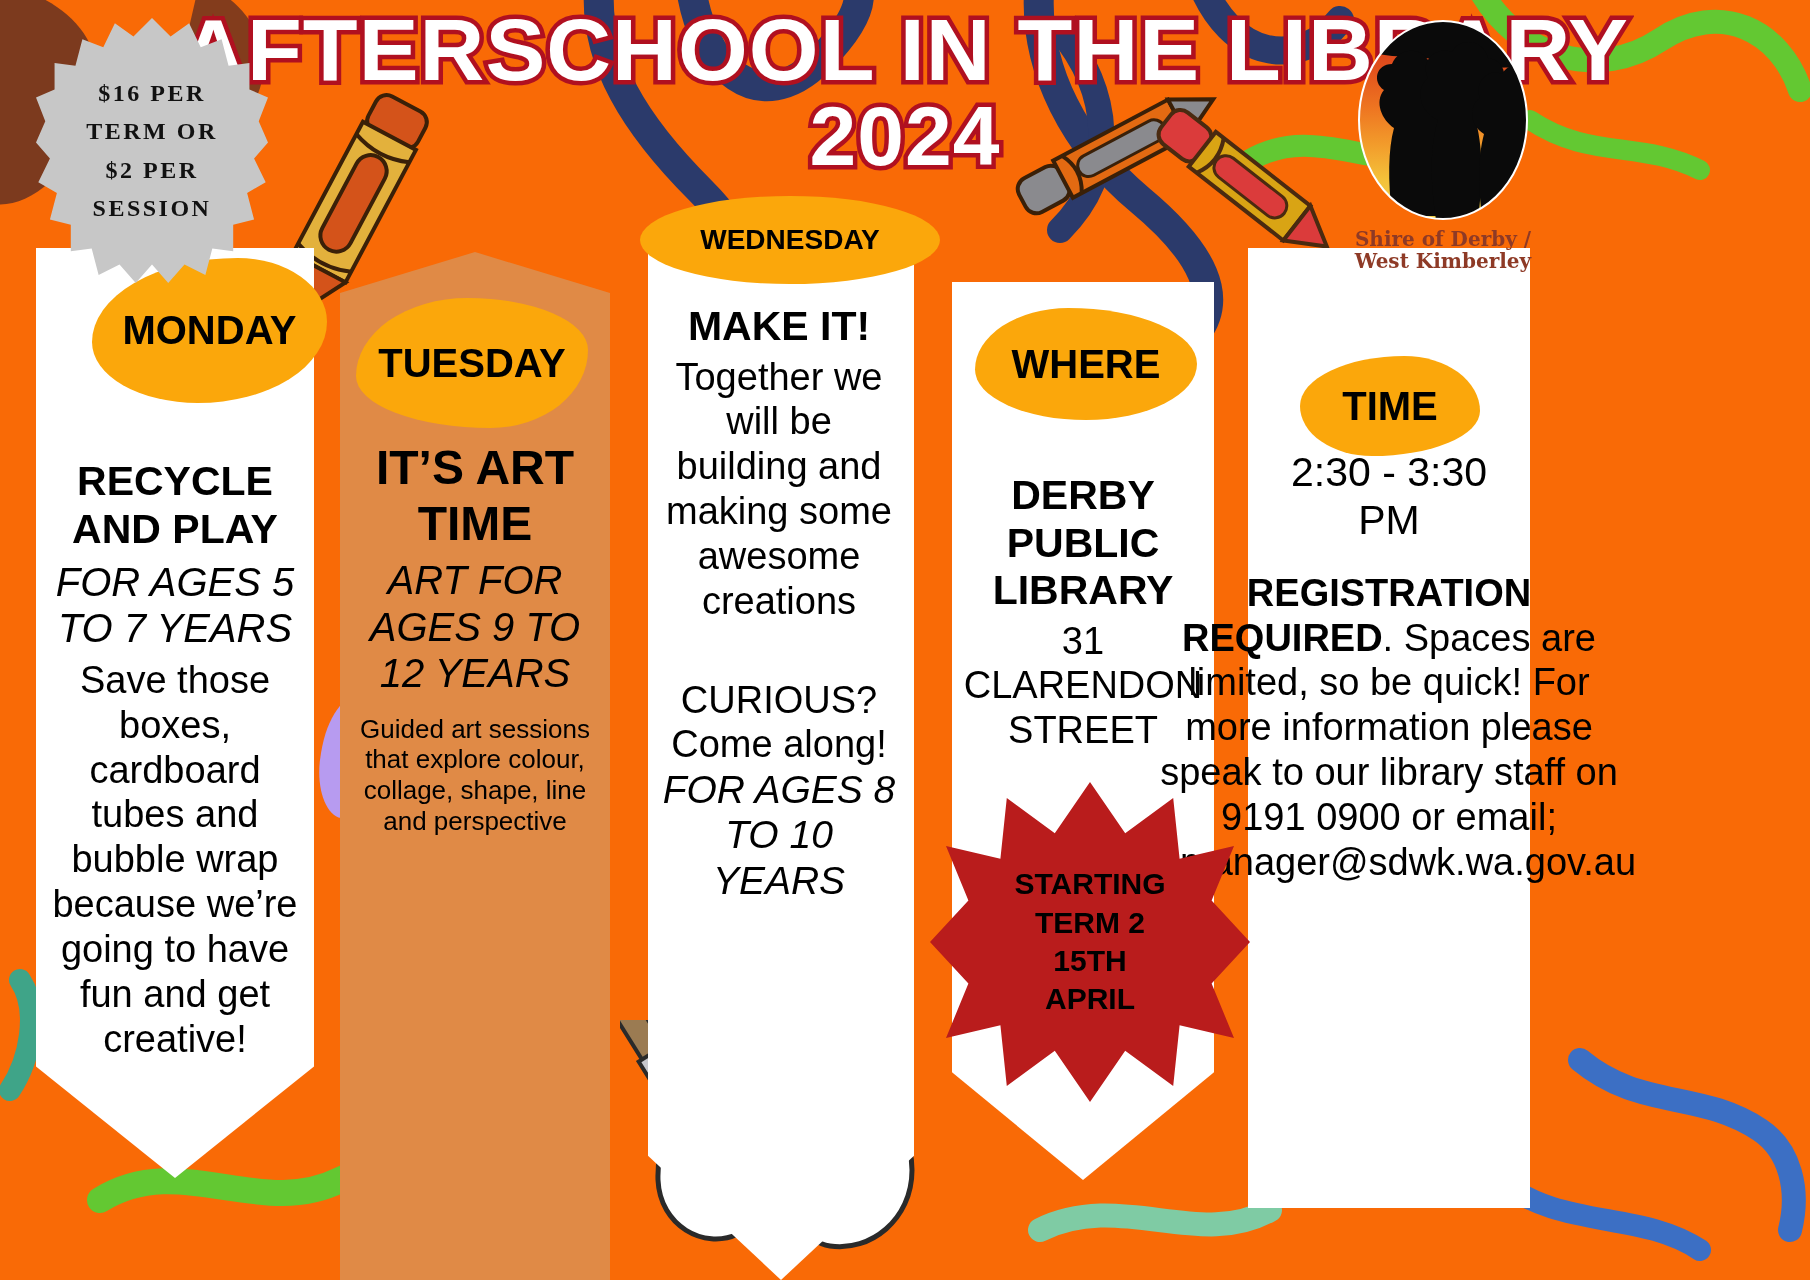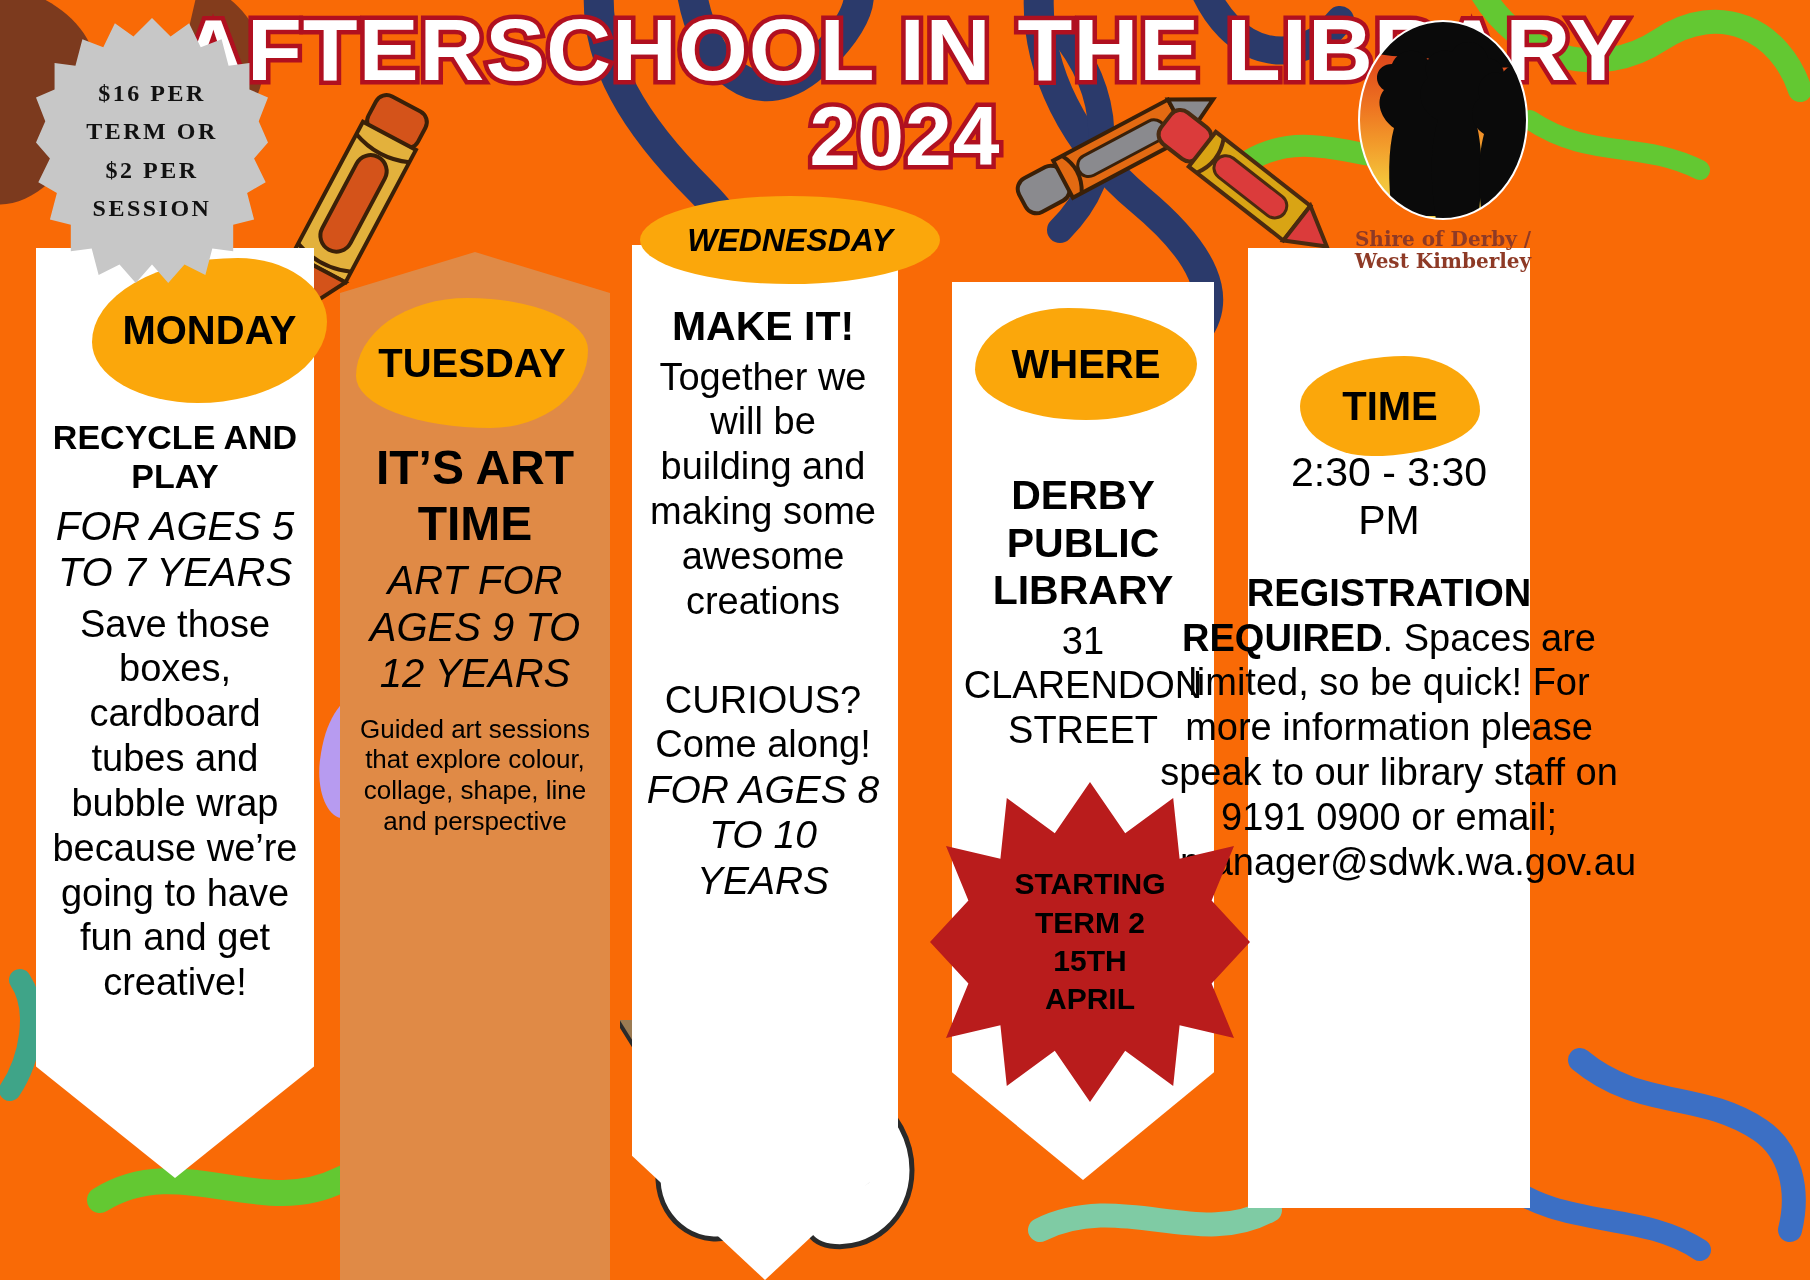--- a/index.html
+++ b/index.html
@@ -240,44 +240,44 @@
       </g>
       <ellipse cx="85" cy="100" rx="84" ry="99" fill="none" stroke="#ffffff" stroke-width="2"></ellipse>
     </svg>
     <div class="logo-text">
       <div>Shire of Derby /</div>
       <div>West Kimberley</div>
     </div>
   </div>
 
   <div class="col panel-white shape-pennant" style="left:36px; top:248px; width:278px; height:930px; padding-top:170px;">
-    <div class="txt h-bold" style="font-size:34px;">RECYCLE AND PLAY</div>
+    <div class="txt h-bold" style="font-size:41px;margin-top:40px;">RECYCLE AND PLAY</div>
     <div class="txt h-ital" style="font-size:40px; margin-top:6px;">FOR AGES 5 TO 7 YEARS</div>
     <div class="txt body" style="font-size:38px; margin-top:6px;">Save those boxes, cardboard tubes and bubble wrap because we’re going to have fun and get creative!</div>
   </div>
   <div class="badge badge-blob1" style="left:92px; top:258px; width:235px; height:145px; font-size:40px;">
     <span>MONDAY</span>
   </div>
 
   <div class="col panel-tan shape-tag" style="left:340px; top:252px; width:270px; height:1028px; padding-top:188px;">
     <div class="txt h-bold" style="font-size:48px;">IT’S ART TIME</div>
     <div class="txt h-ital" style="font-size:40px; margin-top:6px;">ART FOR AGES 9 TO 12 YEARS</div>
     <div class="txt body" style="font-size:26px; margin-top:17px;">Guided art sessions that explore colour, collage, shape, line and perspective</div>
   </div>
   <div class="badge badge-blob2" style="left:356px; top:298px; width:232px; height:130px; font-size:40px;">
     <span>TUESDAY</span>
   </div>
 
-  <div class="col panel-white shape-pennant" style="left:632px; top:245px; width:266px; height:1035px; padding-top:58px;padding-left:8px;">
+  <div class="col panel-white shape-pennant" style="left:648px; top:245px; width:266px; height:1035px; padding-top:58px;padding-left:8px;">
     <div class="txt h-bold" style="font-size:41px;">MAKE IT!</div>
     <div class="txt body" style="font-size:38px; margin-top:4px;">Together we will be building and making some awesome creations</div>
     <div class="txt body" style="font-size:38px; margin-top:54px;">CURIOUS? Come along!</div>
     <div class="txt h-ital" style="font-size:39px;">FOR AGES 8 TO 10 YEARS</div>
   </div>
-  <div class="badge badge-ellipse" style="left:640px; top:196px; width:300px; height:88px; font-size:32px;font-style:italic;">
+  <div class="badge badge-ellipse" style="left:640px; top:196px; width:300px; height:88px; font-size:28px;">
     <span>WEDNESDAY</span>
   </div>
 
   <div class="col panel-white shape-pennant" style="left:952px; top:282px; width:262px; height:898px; padding-top:190px;">
     <div class="txt h-bold" style="font-size:41px;">DERBY PUBLIC LIBRARY</div>
     <div class="txt body" style="font-size:38px; margin-top:4px;">31 CLARENDON STREET</div>
   </div>
   <div class="badge badge-blob3" style="left:975px; top:308px; width:222px; height:112px; font-size:40px;">
     <span>WHERE</span>
   </div>

